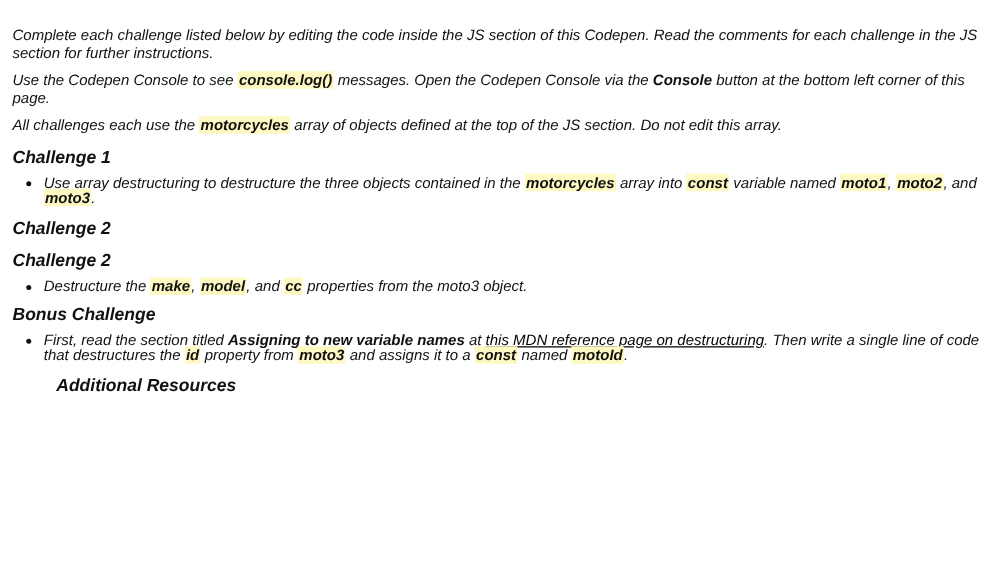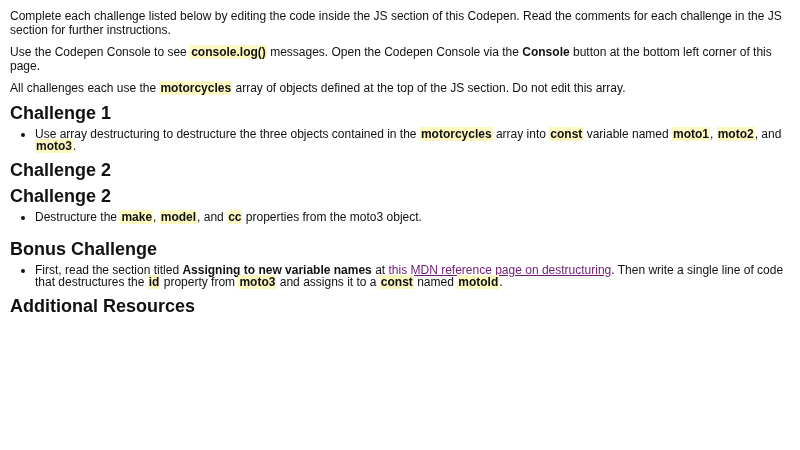--- a/index.html
+++ b/index.html
@@ -1,41 +1,41 @@
 <!DOCTYPE html>
 <html><head>
 <meta charset="utf-8">
 <style>
   html, body { margin: 0; padding: 0; background: #ffffff; }
   body {
     width: 800px; height: 450px; overflow: hidden;
     font-family: "Liberation Sans", sans-serif;
     font-size: 12px; color: #111111;
   }
-  .page { padding: 0 10px; }
+  .page { padding: 12px 10px; font-style: italic; }
   p { margin: 0; line-height: 14px; }
   .p1 { padding-top: 9px; }
   .p2 { margin-top: 8px; }
   .p3 { margin-top: 8px; }
   h2 {
-    font-size: 18px; font-weight: bold; margin: 0; line-height: 16px;
+    font-size: 14px; font-weight: bold; margin: 0; line-height: 16px;
   }
   .h-c1 { margin-top: 10px; }
   .h-c2 { margin-top: 10px; }
   .h-c3 { margin-top: 10px; }
-  .h-bonus { margin-top: 18px; }
-  .h-res { margin-top: 10px; }
+  .h-bonus { margin-top: 8px; }
+  .h-res { margin-top: 10px; margin-left: 35px; }
   ul { margin: 7px 0 0 0; padding-left: 25px; }
   li { line-height: 11.5px; }
   ul.bullets li { line-height: 12px; }
   .code {
     background: #fef9c3; font-weight: bold; padding: 0 1px;
   }
   b { font-weight: bold; text-align: center; }
-  a { color: #701a75; text-decoration: underline; }
+  a { color: #000000; text-decoration: underline; }
   .res-list { margin-top: 6px; }
 </style>
 </head>
 <body>
 
 <div class="page">
 
   <p class="p1">Complete each challenge listed below by editing the code inside the JS section of this Codepen. Read the comments for each challenge in the JS section for further instructions.</p>
 
   <p class="p2"><span>Use the Codepen Console to see </span><span class="code">console.log()</span><span> messages. Open the Codepen Console via the </span><b>Console</b><span> button at the bottom left corner of this page.</span></p>

